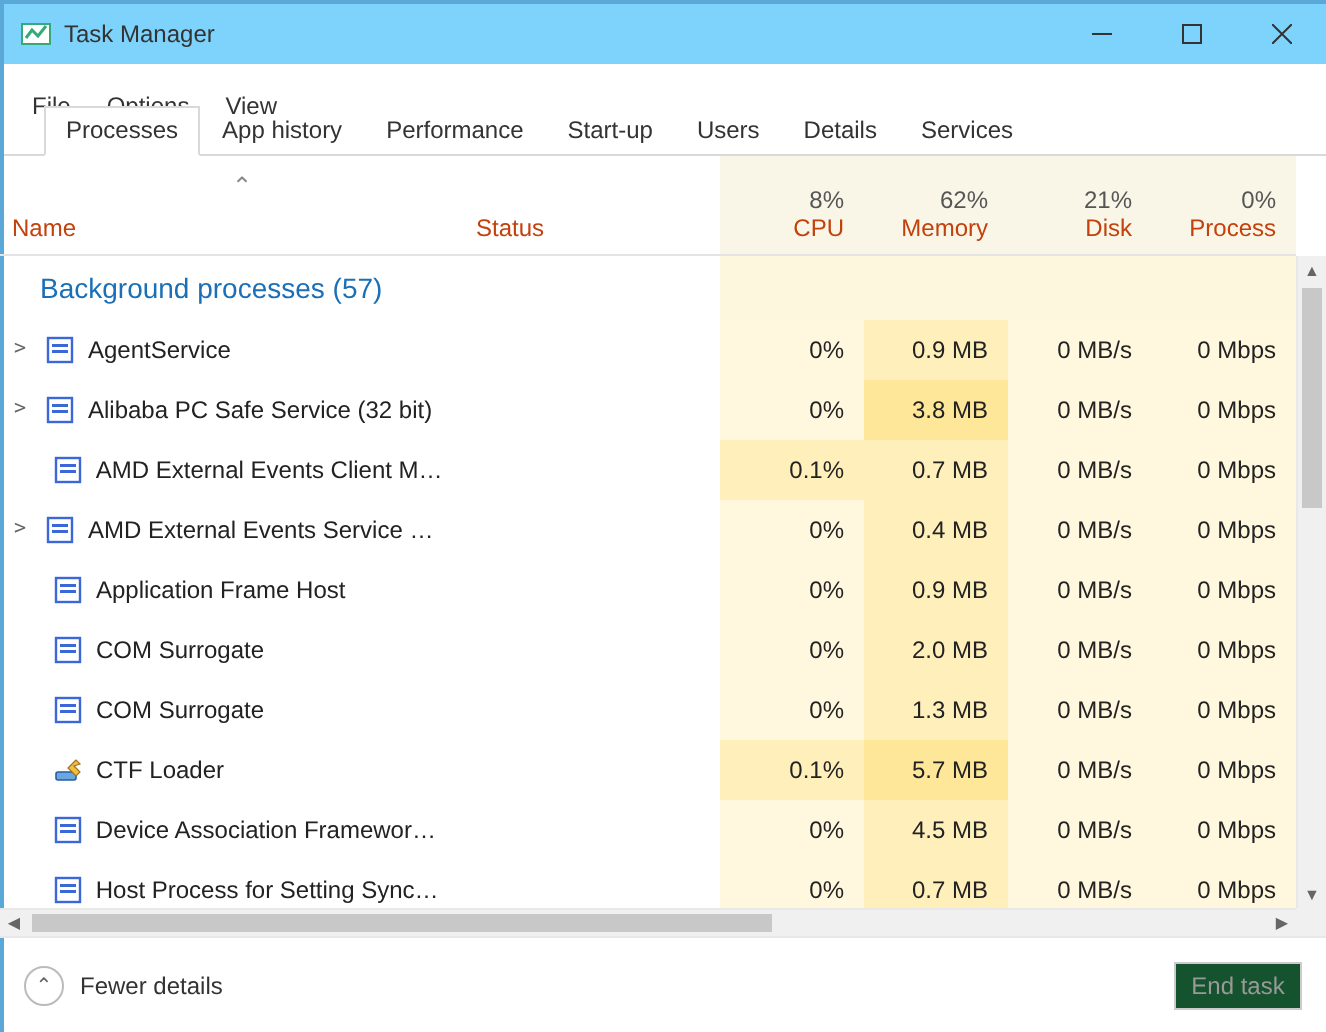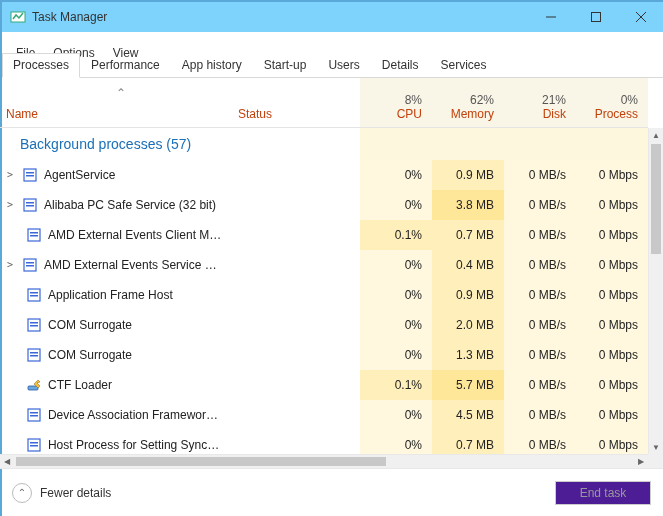--- a/index.html
+++ b/index.html
@@ -33,21 +33,21 @@
   .menubar {
     height: 22px;
     display: flex; align-items: center;
     padding: 0 6px;
     gap: 2px;
   }
   .menuitem { padding: 2px 8px; color: #333; margin-top: 20px; }
   .tabs {
     display: flex;
     border-bottom: 1px solid #d9d9d9;
-    padding: 0 0;
+    padding: 0 20px;
     height: 24px;
     align-items: flex-end;
   }
   .tab {
     padding: 4px 10px 5px 10px;
     color: #333;
     border: 1px solid transparent;
     border-bottom: none;
     position: relative;
   }
@@ -177,23 +177,23 @@
     display: flex; align-items: center; gap: 8px; color: #333;
   }
   .fewer .circ {
     width: 20px; height: 20px; border-radius: 50%;
     border: 1px solid #bbb;
     display: flex; align-items: center; justify-content: center;
     font-size: 10px; color: #666;
   }
   .endtask {
     margin-left: auto;
-    width: 96px; height: 24px;
+    width: 64px; height: 24px;
     border: 1px solid #ccc;
-    background: #4c1d95;
+    background: #14532d;
     color: #999;
     display: flex; align-items: center; justify-content: center;
   }
 </style>
 </head>
 <body>
 
 <div class="titlebar">
   <span class="icon">
     <svg width="16" height="16" viewBox="0 0 16 16">
@@ -221,22 +221,22 @@
 </div>
 
 <div class="menubar">
   <div class="menuitem">File</div>
   <div class="menuitem">Options</div>
   <div class="menuitem">View</div>
 </div>
 
 <div class="tabs">
   <div class="tab active">Processes</div>
+  <div class="tab">App history</div>
   <div class="tab">Performance</div>
-  <div class="tab">App history</div>
   <div class="tab">Start-up</div>
   <div class="tab">Users</div>
   <div class="tab">Details</div>
   <div class="tab">Services</div>
 </div>
 
 <div class="content">
   <div class="table" id="process-table">
 
     <div class="header-row">

